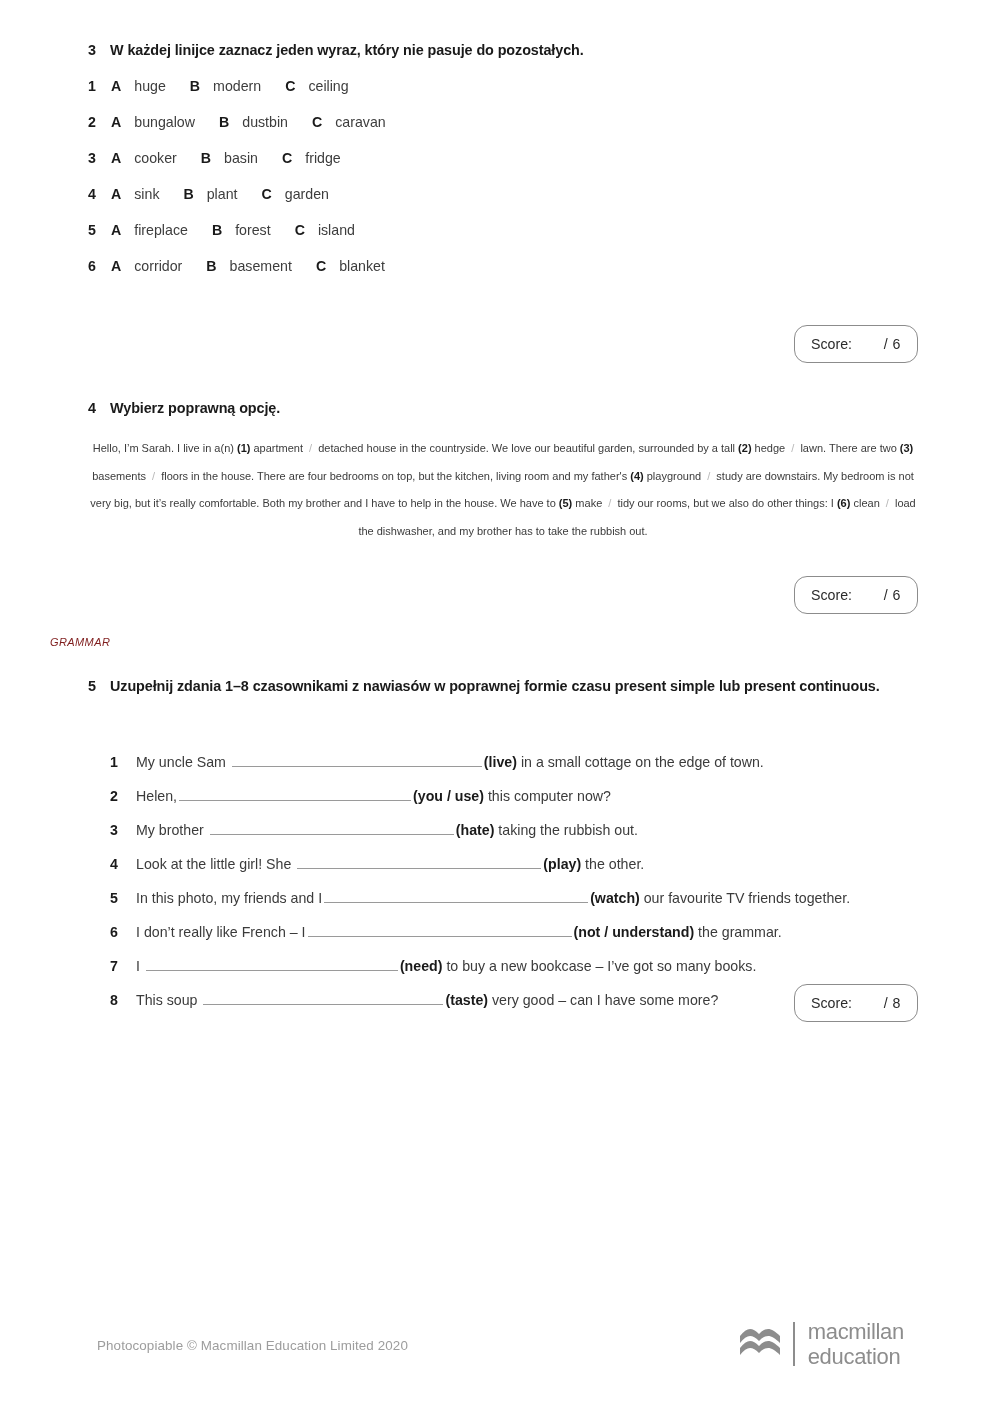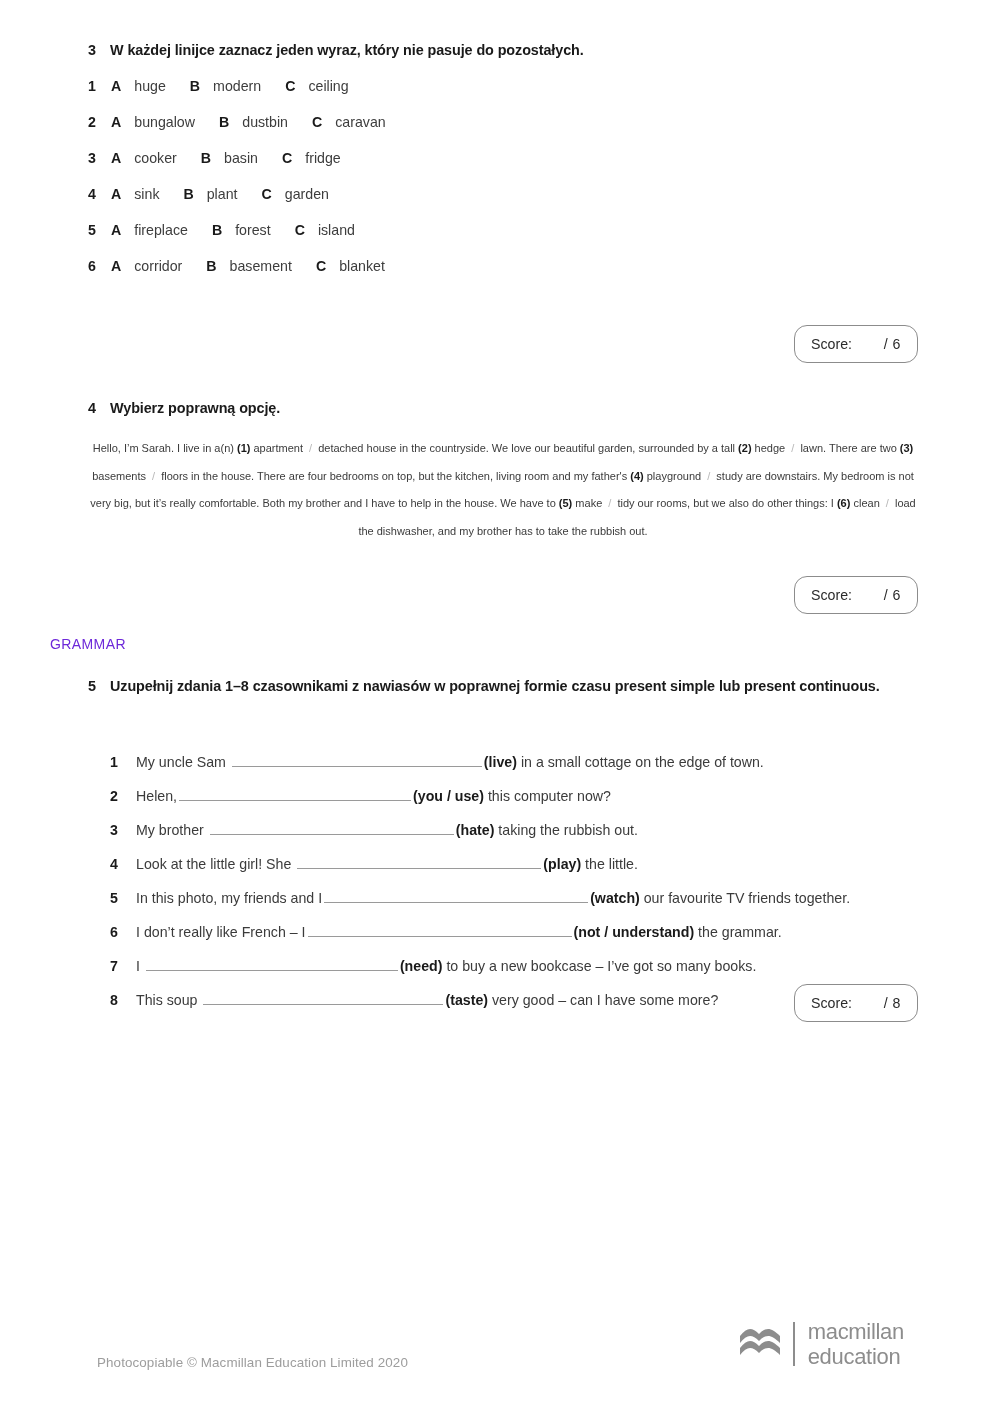--- a/index.html
+++ b/index.html
@@ -78,23 +78,24 @@
     line-height: 27.5px;
     color: #3b3b3b;
     max-width: 830px;
     text-align: center;
   }
   .cloze-para .tag { font-weight: bold; color: #1a1a1a; }
   .cloze-para .sep { color: #b8b8b8; padding: 0 3px; }
 
   
   .section-label {
-    font-size: 14px;
+    font-size: 11px;
     letter-spacing: 0.4px;
-    color: #6d28d9;
+    color: #7f1d1d;
+    font-style: italic;
   }
 
   
   .gap-row {
     display: flex;
     align-items: baseline;
     font-size: 14.2px;
     color: #3b3b3b;
     margin-top: 0;
     height: 34px;
@@ -115,21 +116,21 @@
 
   
   .footer {
     position: absolute;
     left: 0; right: 0;
     bottom: 0;
     height: 120px;
   }
   .footer-text {
     position: absolute;
-    left: 97px; top: 62px;
+    left: 97px; top: 45px;
     font-size: 13.4px;
     color: #9d9d9d;
     letter-spacing: 0.1px;
   }
   .logo {
     position: absolute;
     right: 96px; top: 26px;
     display: flex;
     align-items: center;
   }
@@ -307,21 +308,21 @@
           <span class="pre">My brother </span>
           <span class="blank" style="width: 244px;"></span>
           <span class="cue">(hate)</span>
           <span class="post"> taking the rubbish out.</span>
         </div>
         <div class="gap-row">
           <span class="q-num">4</span>
           <span class="pre">Look at the little girl! She </span>
           <span class="blank" style="width: 244px;"></span>
           <span class="cue">(play)</span>
-          <span class="post"> the little.</span>
+          <span class="post"> the other.</span>
         </div>
         <div class="gap-row">
           <span class="q-num">5</span>
           <span class="pre">In this photo, my friends and I</span>
           <span class="blank" style="width: 264px;"></span>
           <span class="cue">(watch)</span>
           <span class="post"> our favourite TV friends together.</span>
         </div>
         <div class="gap-row">
           <span class="q-num">6</span>

